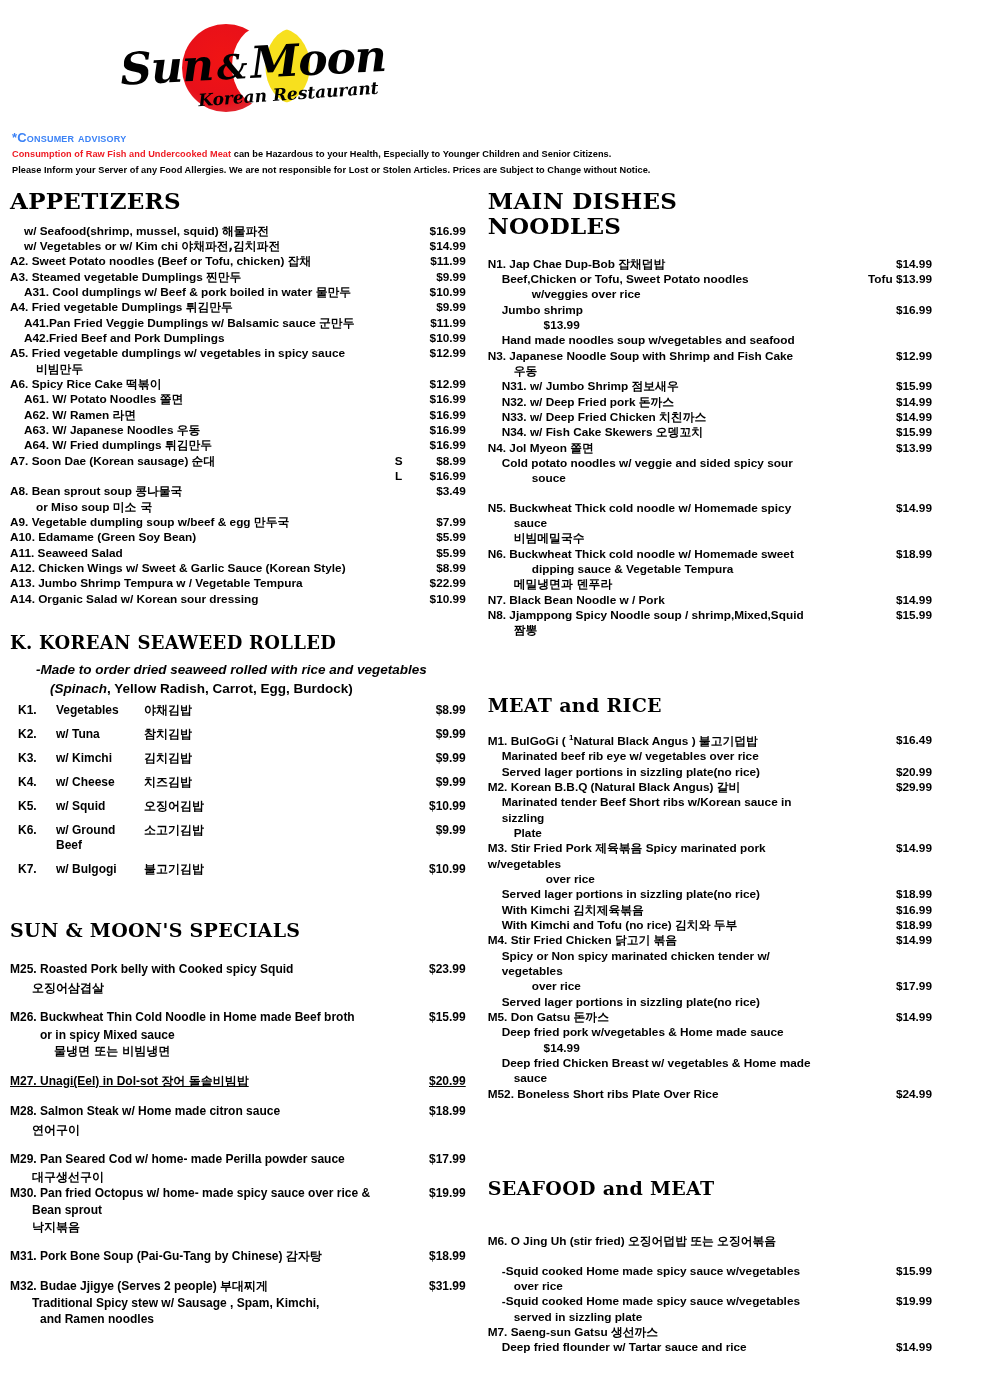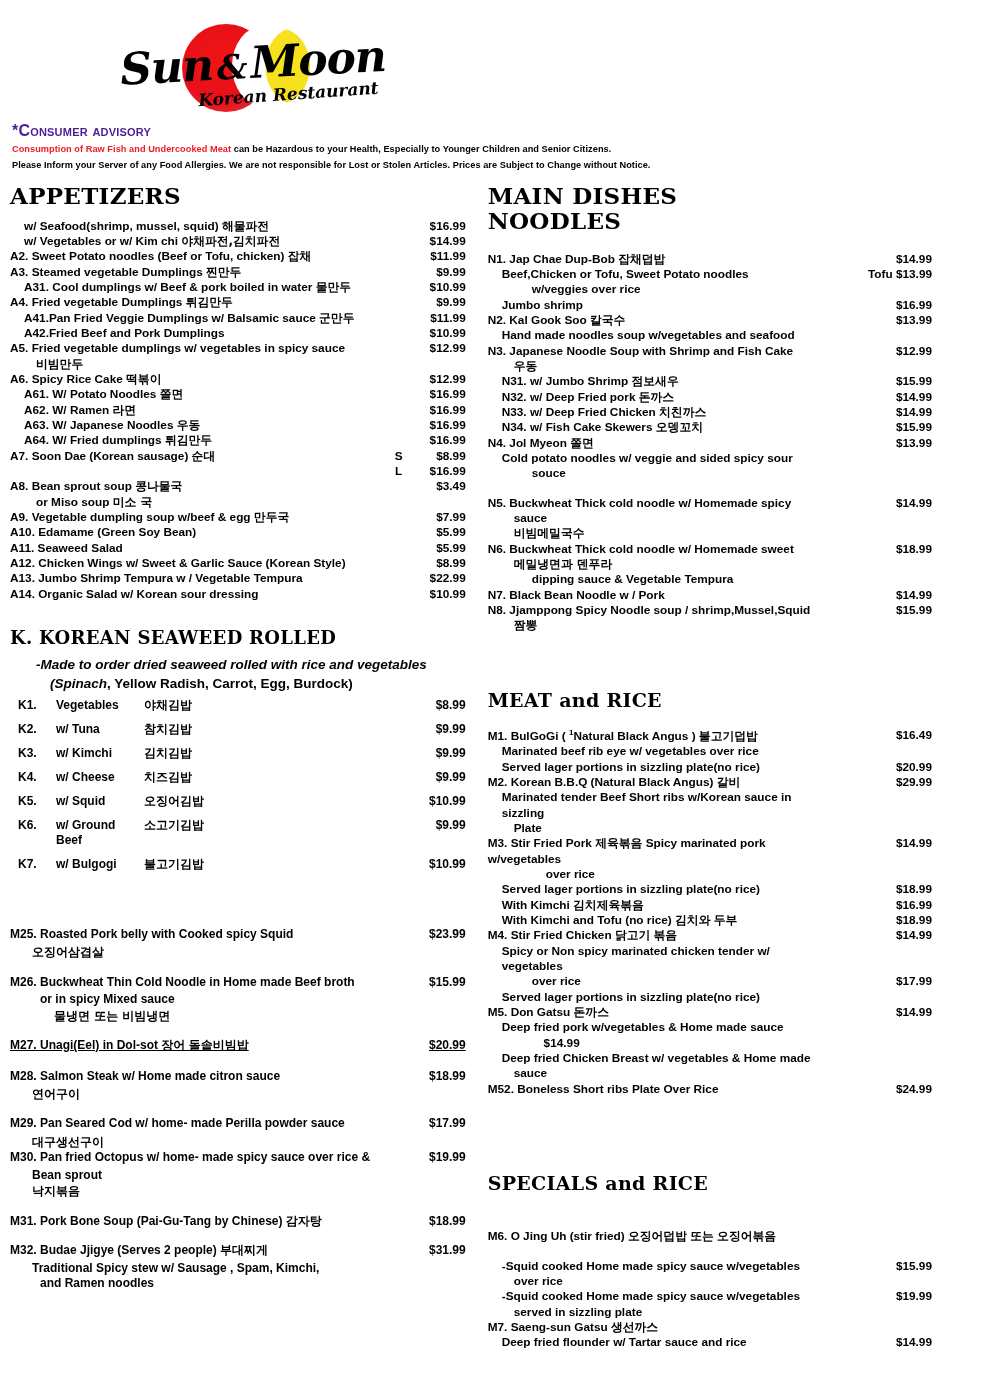--- a/index.html
+++ b/index.html
@@ -69,26 +69,26 @@
     font-size: 17px;
     letter-spacing: 0px;
     color: #000;
     white-space: nowrap;
     transform: rotate(-4deg);
   }
 
   
   .advisory { padding-left: 12px; }
   .advisory-title {
-    color: #4c1d95;
-    font-weight: bold;
-    font-size: 16px;
+    color: #3b82f6;
+    font-weight: bold;
+    font-size: 13px;
     font-variant: small-caps;
     letter-spacing: 0.2px;
-    margin: 4px 0 4px 0;
+    margin: 12px 0 4px 0;
   }
   .advisory-line {
     font-size: 9.2px;
     font-weight: bold;
     margin: 0 0 6px 0;
     letter-spacing: 0.05px;
   }
   .adv-red { color: #ee1b24; }
 
   
@@ -392,20 +392,21 @@
         <div class="krow">
           <span class="kcode">K7.</span>
           <span class="kname">w/ Bulgogi</span>
           <span class="kko">불고기김밥</span>
           <span class="kpr">$10.99</span>
         </div>
       </div>
 
     <div class="spacer-34"></div>
 
+    <h2 class="sec mid">SUN &amp; MOON'S SPECIALS</h2>
 
     <div class="spacer-12"></div>
     <div id="specials-list">
         <div style="margin-bottom: 14px;">
           <div class="srow">
             <span class="stxt">M25. Roasted Pork belly with Cooked spicy Squid</span>
             <span class="spr">$23.99</span>
           </div>
           <div class="sub-ko">오징어삼겹살</div>
         </div>
@@ -482,21 +483,20 @@
         </div>
         <div class="row ind3">
           <span class="txt">w/veggies over rice</span>
           <span class="pr wide"></span>
         </div>
         <div class="row ind1">
           <span class="txt">Jumbo shrimp</span>
           <span class="pr wide">$16.99</span>
         </div>
         <div class="row">
-          <span class="txt">N2. Kal Gook Soo <span class="ko">칼국수</span></span>
           <span class="pr wide">$13.99</span>
         </div>
         <div class="row ind1">
           <span class="txt">Hand made noodles soup w/vegetables and seafood</span>
           <span class="pr wide"></span>
         </div>
         <div class="row">
           <span class="txt">N3. Japanese Noodle Soup with Shrimp and Fish Cake</span>
           <span class="pr wide">$12.99</span>
         </div>
@@ -541,34 +541,34 @@
           <span class="pr wide"></span>
         </div>
         <div class="row ind2">
           <span class="txt"><span class="ko">비빔메밀국수</span></span>
           <span class="pr wide"></span>
         </div>
         <div class="row">
           <span class="txt">N6. Buckwheat Thick cold noodle w/ Homemade sweet</span>
           <span class="pr wide">$18.99</span>
         </div>
-        <div class="row ind2">
-          <span class="txt"><span class="ko">메밀냉면과 덴푸라</span></span>
-          <span class="pr wide"></span>
-        </div>
         <div class="row ind3">
           <span class="txt">dipping sauce &amp; Vegetable Tempura</span>
           <span class="pr wide"></span>
         </div>
+        <div class="row ind2">
+          <span class="txt"><span class="ko">메밀냉면과 덴푸라</span></span>
+          <span class="pr wide"></span>
+        </div>
         <div class="row">
           <span class="txt">N7. Black Bean Noodle w / Pork</span>
           <span class="pr wide">$14.99</span>
         </div>
         <div class="row">
-          <span class="txt">N8. Jjamppong Spicy Noodle soup / shrimp,Mussel,Squid</span>
+          <span class="txt">N8. Jjamppong Spicy Noodle soup / shrimp,Mixed,Squid</span>
           <span class="pr wide">$15.99</span>
         </div>
         <div class="row ind2">
           <span class="txt"><span class="ko">짬뽕</span></span>
           <span class="pr wide"></span>
         </div>
       </div>
 
     <div class="spacer-56"></div>
 
@@ -656,21 +656,21 @@
         </div>
         <div class="row">
           <span class="txt">M52. Boneless Short ribs Plate Over Rice</span>
           <span class="pr wide">$24.99</span>
         </div>
       </div>
 
     <div class="spacer-56"></div>
     <div class="spacer-20"></div>
 
-    <h2 class="sec mid">SPECIALS and RICE</h2>
+    <h2 class="sec mid">SEAFOOD and MEAT</h2>
     <div class="spacer-26"></div>
     <div id="seafood-list">
         <div class="row">
           <span class="txt">M6. O Jing Uh (stir fried)  오징어덥밥 또는  오징어볶음</span>
           <span class="pr wide"></span>
         </div>
         <div class="row ind1 gap-top-lg">
           <span class="txt">-Squid cooked Home made spicy sauce w/vegetables</span>
           <span class="pr wide">$15.99</span>
         </div>

